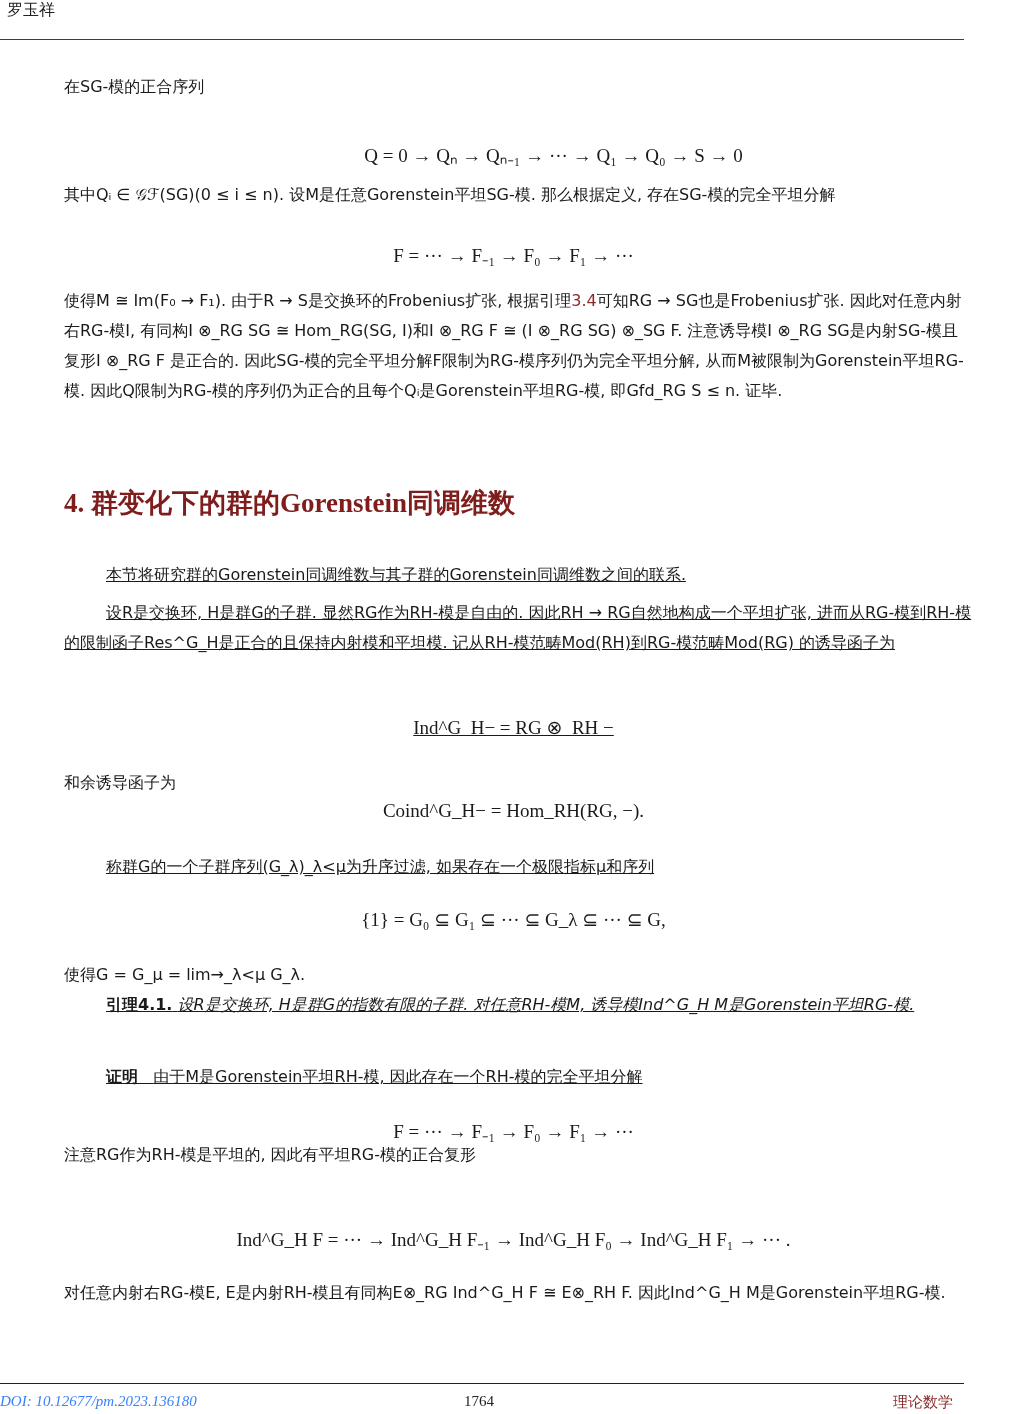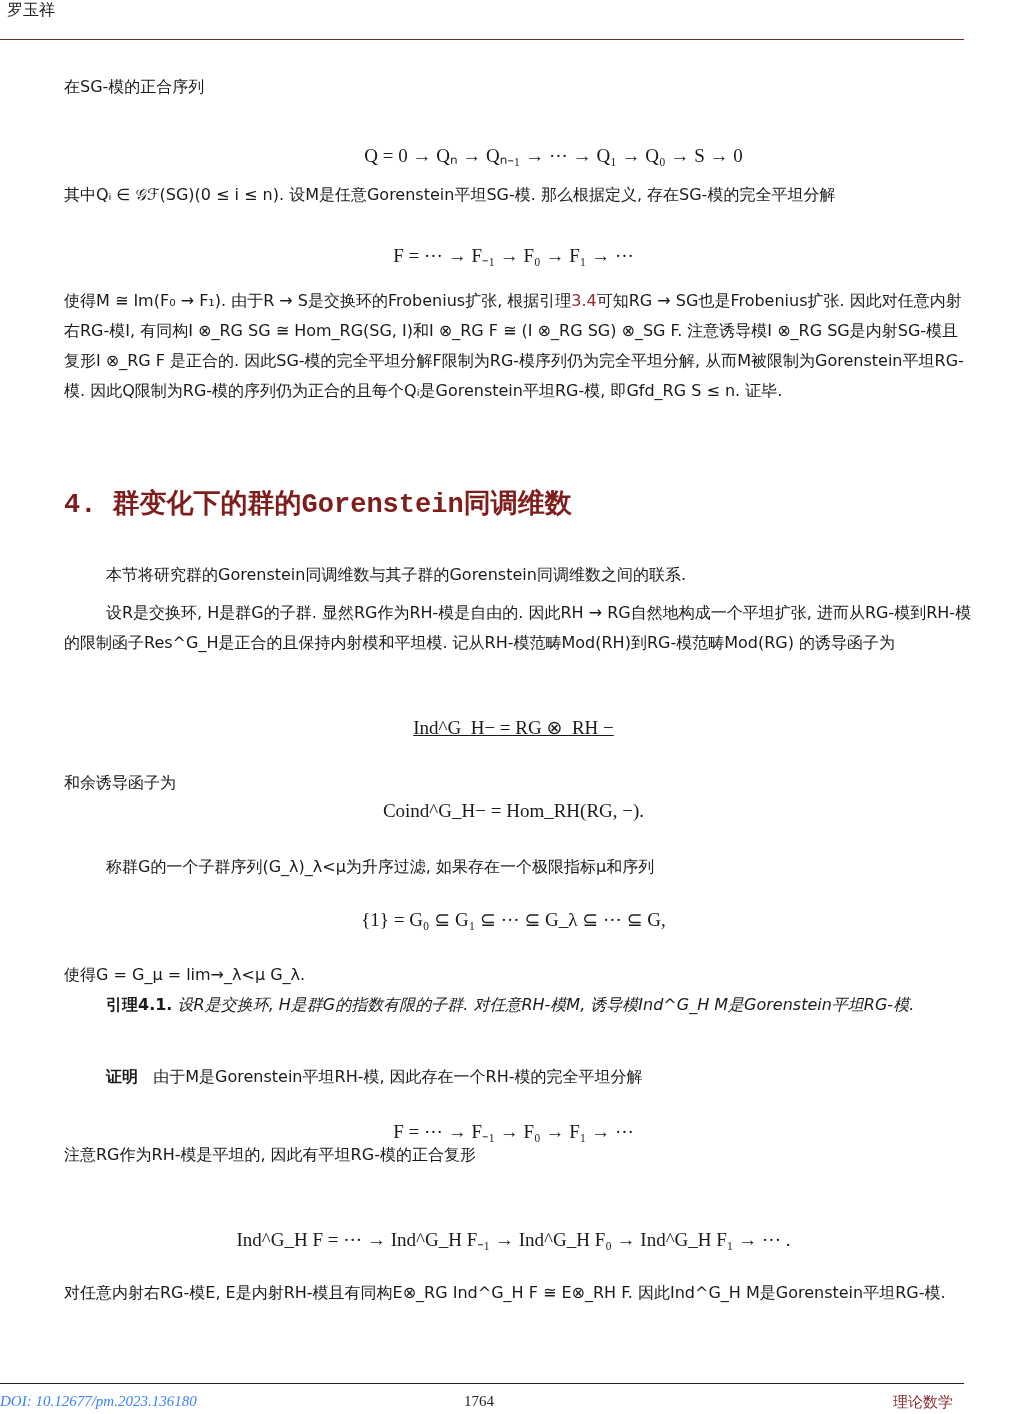--- a/index.html
+++ b/index.html
@@ -15,24 +15,24 @@
   }
   .rule-top { position: absolute; left: 0; top: 39px; width: 964px; height: 1px; background: #6b2a2a; }
   .rule-bottom { position: absolute; left: 0; top: 1383px; width: 964px; height: 1px; background: #222; }
   .footer-left { position: absolute; left: 0; top: 1393px; font-size: 15px; color: #3b82f6; font-family: "Liberation Serif", serif; font-style: italic; }
   .footer-center { position: absolute; left: 464px; top: 1393px; font-size: 15px; color: #222; font-family: "Liberation Serif", serif; text-align: right; }
   .footer-right { position: absolute; left: 893px; top: 1393px; font-size: 15px; color: #8b2b2b; font-family: "DejaVu Sans", sans-serif; }
 
   .block { position: absolute; left: 64px; width: 910px; font-size: 17px; line-height: 30px; }
   .cjk { font-family: "DejaVu Sans", sans-serif; font-size: 16px; }
   .display { position: absolute; left: 0; width: 1027px; text-align: center; font-family: "Liberation Serif", serif; font-size: 19px; }
-  .indent { text-indent: 42px; }
+  .indent { text-indent: 42px; text-decoration: underline; }
   .heading {
     position: absolute; left: 64px; top: 485px; font-size: 27px; color: #7f1d1d;
-    font-family: Liberation Mono, monospace; font-weight: bold;
+    font-family: Liberation Serif, serif; font-weight: bold;
   }
   .link { color: #8b2b2b; }
   .bold-label { font-weight: bold; font-family: "DejaVu Sans", sans-serif; }
   .lemma-body { font-style: italic; }
 </style>
 </head>
 <body>
 
 <div class="running-head">罗玉祥</div>
 <div class="rule-top"></div>

